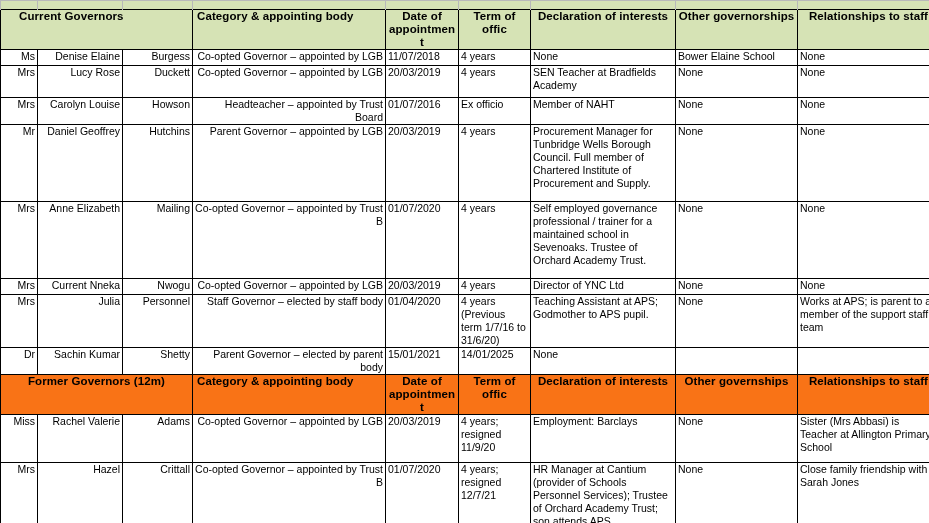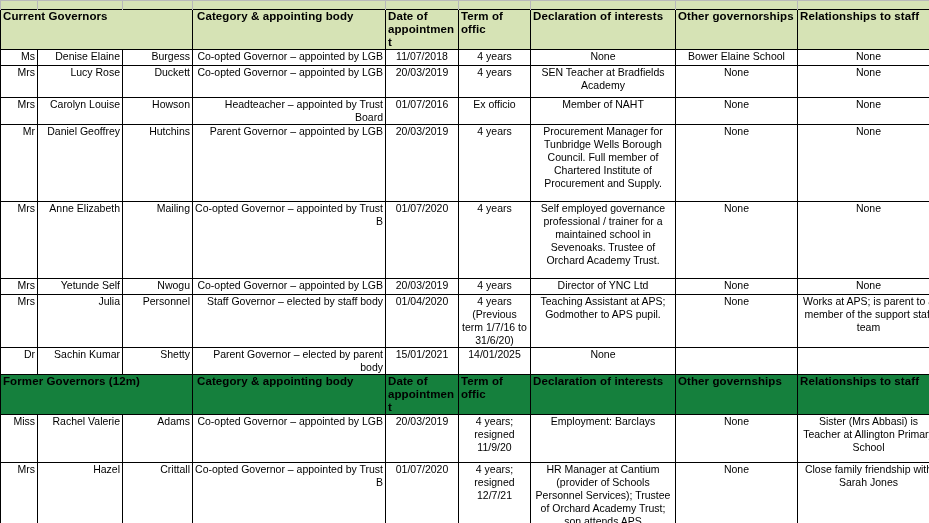--- a/index.html
+++ b/index.html
@@ -41,29 +41,30 @@
     border-bottom: none;
     border-left: 1px solid #b9b9b9;
     border-right: 1px solid #b9b9b9;
     height: 8px;
     padding: 0;
   }
   tr.sliver td.green { background: #d6e3b5; }
 
   td.hdr {
     font-weight: bold;
+    text-align: center;
     vertical-align: middle;
     font-size: 11.5px;
     line-height: 13px;
     letter-spacing: 0.1px;
   }
   td.hdr.green { background: #d6e3b5; }
-  td.hdr.pink  { background: #15803d; }
-
-  td.c { text-align: center; }
+  td.hdr.pink  { background: #f97316; }
+
+  td.c { text-align: left; }
   td.l { text-align: right; }
 
   
   col.c-title  { width: 37px; }
   col.c-first  { width: 85px; }
   col.c-last   { width: 70px; }
   col.c-cat    { width: 193px; }
   col.c-date   { width: 73px; }
   col.c-term   { width: 72px; }
   col.c-decl   { width: 145px; }
@@ -99,21 +100,21 @@
         <td class="green"></td>
         <td class="green"></td>
         <td class="green"></td>
         <td class="green"></td>
         <td class="green"></td>
         <td class="green"></td>
         <td class="green"></td>
       </tr>
 
       <tr style="height:34px;">
-        <td class="hdr green" colspan="3" style="text-align:left;padding-left:2px;">Current Governors</td>
+        <td class="hdr green" colspan="3" style="text-align:left;padding-left:18px;">Current Governors</td>
         <td class="hdr green" style="text-align:left;padding-left:4px;">Category &amp; appointing body</td>
         <td class="hdr green">Date of appointment</td>
         <td class="hdr green nowrapclip">Term of offic</td>
         <td class="hdr green">Declaration of interests</td>
         <td class="hdr green">Other governorships</td>
         <td class="hdr green">Relationships to staff</td>
       </tr>
 
       <tr style="height:16px;">
         <td class="l">Ms</td>
@@ -170,21 +171,21 @@
         <td class="l nowrapclip">Co-opted Governor – appointed by Trust B</td>
         <td class="c">01/07/2020</td>
         <td class="c">4 years</td>
         <td class="c">Self employed governance professional / trainer for a maintained school in Sevenoaks. Trustee of Orchard Academy Trust.</td>
         <td class="c">None</td>
         <td class="c">None</td>
       </tr>
 
       <tr style="height:16px;">
         <td class="l">Mrs</td>
-        <td class="l">Yetunde Self</td>
+        <td class="l">Current Nneka</td>
         <td class="l">Nwogu</td>
         <td class="l nowrapclip">Co-opted Governor – appointed by LGB</td>
         <td class="c">20/03/2019</td>
         <td class="c">4 years</td>
         <td class="c">Director of YNC Ltd</td>
         <td class="c">None</td>
         <td class="c">None</td>
       </tr>
 
       <tr style="height:50px;">

